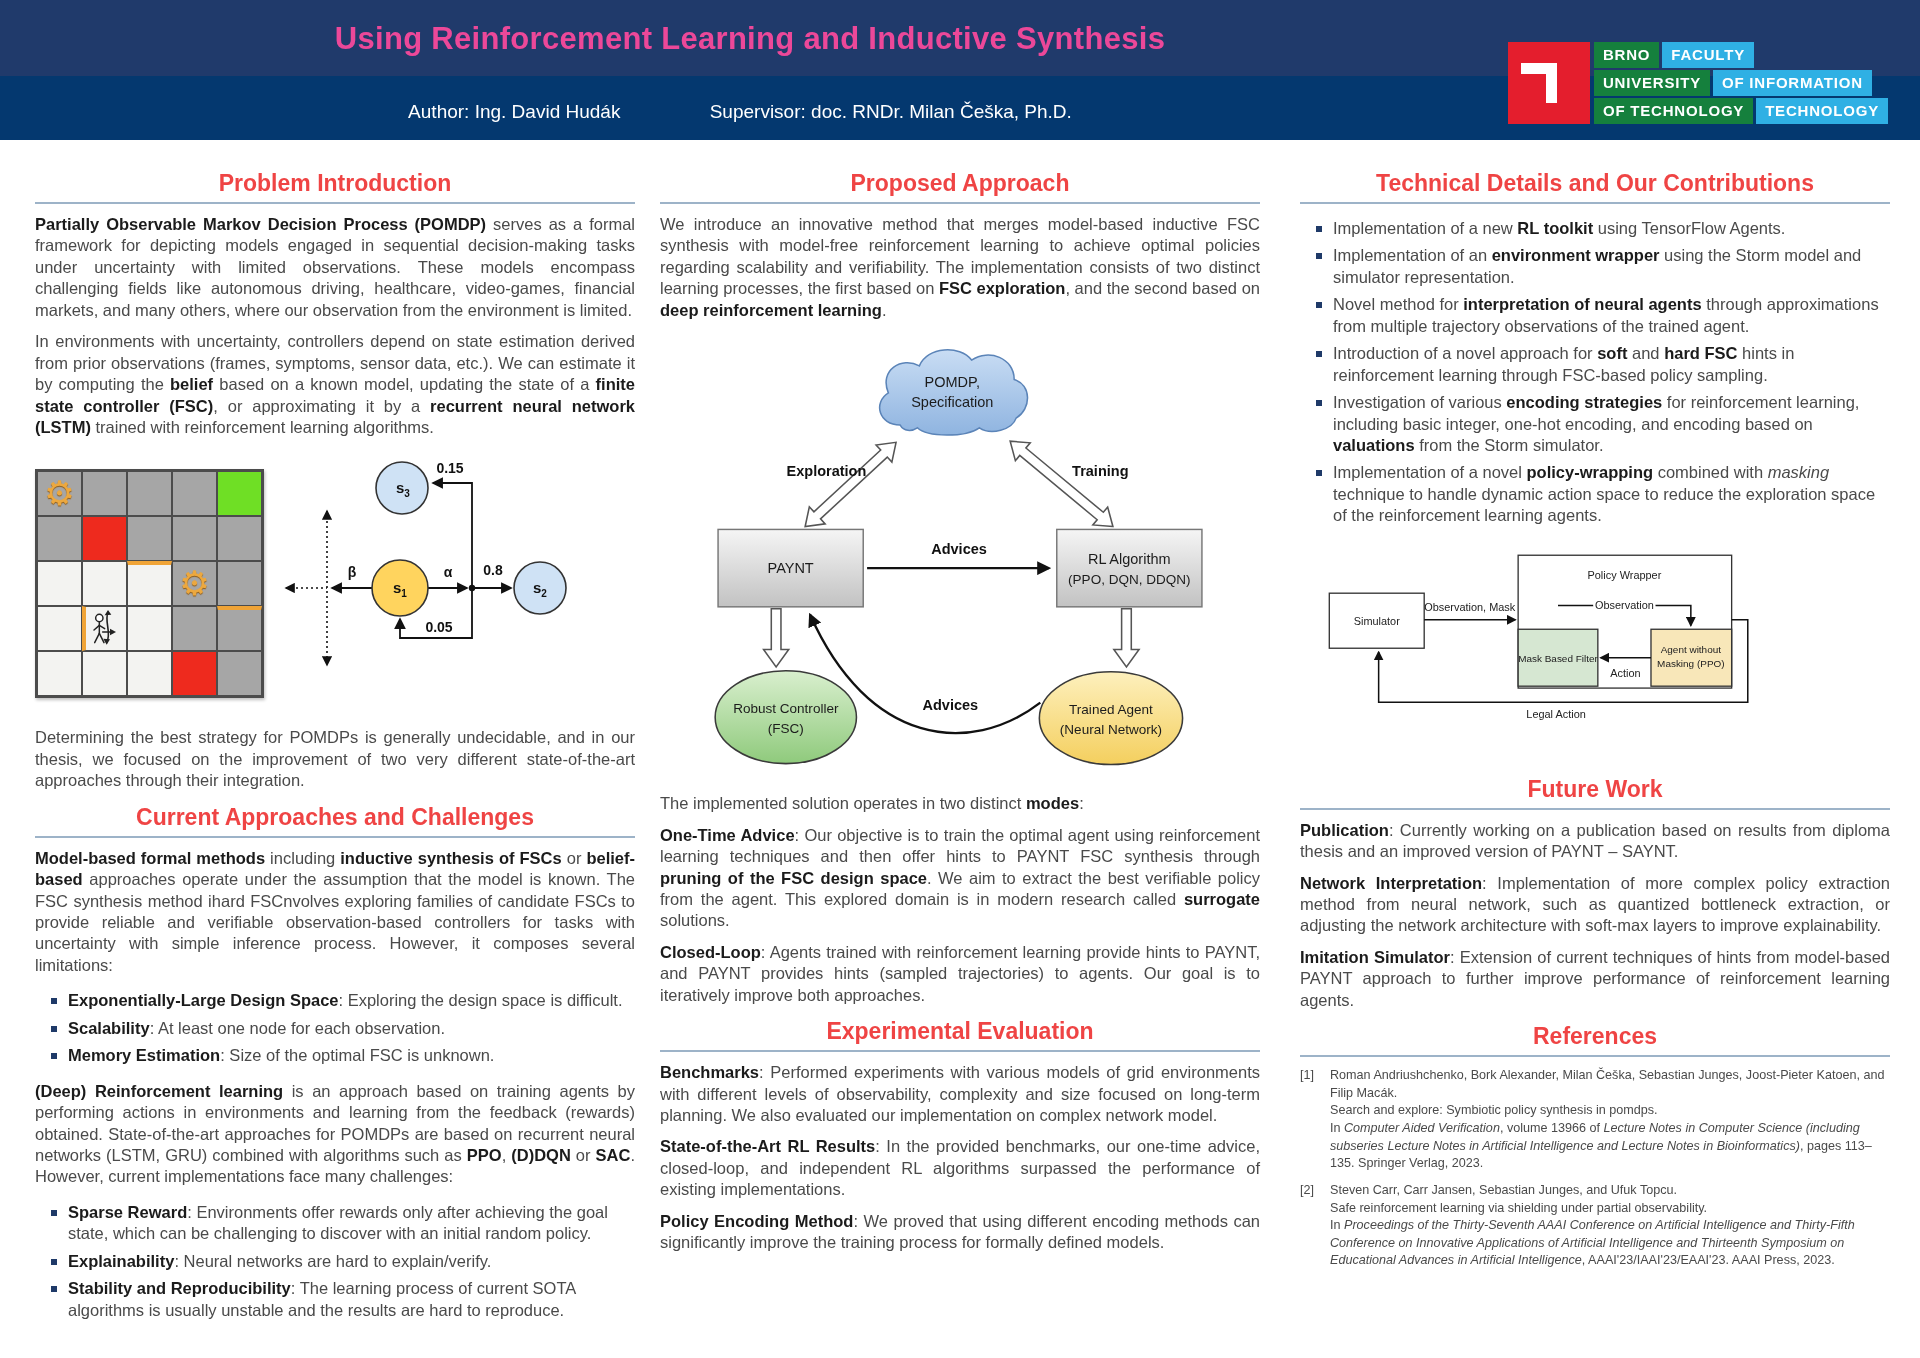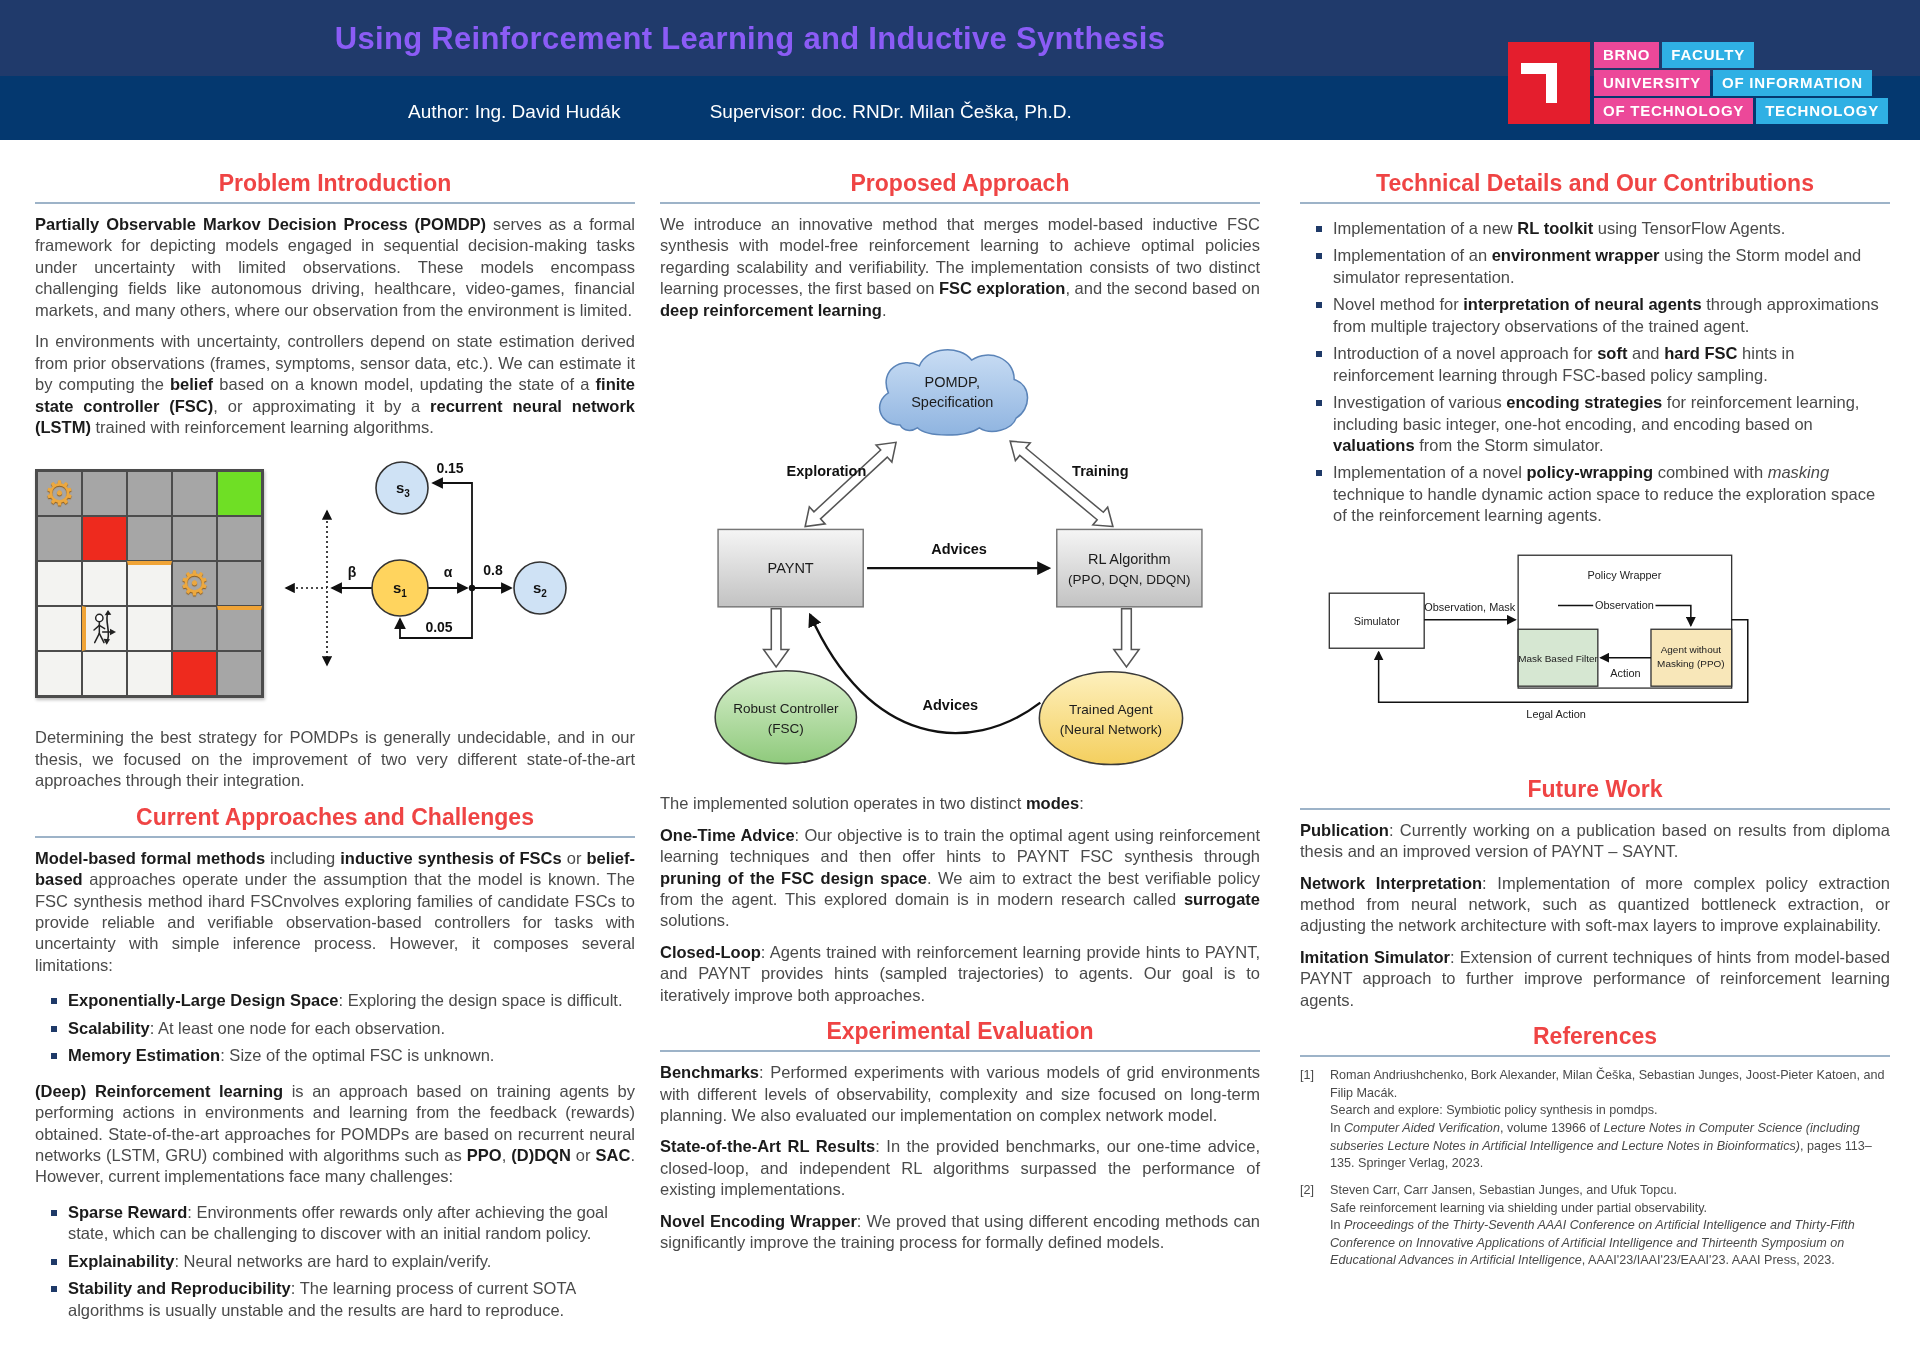--- a/index.html
+++ b/index.html
@@ -3,33 +3,33 @@
 <meta charset="utf-8">
 <style>
   * { margin:0; padding:0; box-sizing:border-box; }
   html,body { width:1920px; height:1358px; background:#ffffff; font-family:"Liberation Sans",sans-serif; overflow:hidden; }
   .poster { position:relative; width:1920px; height:1358px; background:#ffffff; }
 
   
   .header { position:absolute; left:0; top:0; width:1920px; height:140px; }
   .header-top { position:absolute; left:0; top:0; width:100%; height:76px; background:#203a6b; }
   .header-band { position:absolute; left:0; top:76px; width:100%; height:64px; background:#04386f; }
-  .title-wrap { position:absolute; left:0; top:20px; width:1480px; text-align:center; color:#8b5cf6; z-index:2;padding-left:20px; }
+  .title-wrap { position:absolute; left:0; top:20px; width:1480px; text-align:center; color:#ec4899; z-index:2;padding-left:20px; }
   .title-line { font-size:31px; font-weight:bold; line-height:37px; letter-spacing:.3px; }
   .byline { position:absolute; left:0; top:101px; width:1480px; text-align:center; color:#ffffff; font-size:19px; z-index:2; }
   .byline span { display:inline-block; margin:0 42px; }
 
   .logo { position:absolute; right:32px; top:42px; display:flex; gap:4px; z-index:3; }
   .logo-mark { width:82px; height:82px; background:#e41e2d; position:relative; flex:none; }
   .logo-mark .t-bar { position:absolute; left:13px; top:21px; width:36px; height:11px; background:#ffffff; }
   .logo-mark .t-stem { position:absolute; left:38px; top:21px; width:11px; height:40px; background:#ffffff; }
   .logo-rows { display:flex; flex-direction:column; gap:2px; }
   .logo-row { display:flex; gap:3px; height:26px; }
   .logo-seg { color:#ffffff; font-size:15px; font-weight:bold; letter-spacing:.8px; line-height:26px; padding:0 9px; white-space:nowrap; }
-  .logo-seg.red { background:#ec4899; }
+  .logo-seg.red { background:#15803d; }
   .logo-seg.blue { background:#2fb0e4; }
 
   
   .col { position:absolute; top:158px; }
   .col1 { left:35px;  width:600px; }
   .col2 { left:660px; width:600px; }
   .col3 { left:1300px; width:590px; }
 
   h2.section { font-size:23px; color:#ef4444; text-align:center; font-weight:bold; margin:12px 0 5px; }
   .rule { border:none; border-top:2px solid #9db3c8; margin:0 0 10px; }
@@ -298,21 +298,21 @@
     </svg>
 
     <p class="body"><span>The implemented solution operates in two distinct </span><b>modes</b><span>:</span></p>
     <p class="body"><b>One-Time Advice</b><span>: Our objective is to train the optimal agent using reinforcement learning techniques and then offer hints to PAYNT FSC synthesis through </span><b>pruning of the FSC design space</b><span>. We aim to extract the best verifiable policy from the agent. This explored domain is in modern research called </span><b>surrogate</b><span> solutions.</span></p>
     <p class="body"><b>Closed-Loop</b><span>: Agents trained with reinforcement learning provide hints to PAYNT, and PAYNT provides hints (sampled trajectories) to agents. Our goal is to iteratively improve both approaches.</span></p>
 
     <h2 class="section">Experimental Evaluation</h2>
     <hr class="rule">
     <p class="body"><b>Benchmarks</b><span>: Performed experiments with various models of grid environments with different levels of observability, complexity and size focused on long-term planning. We also evaluated our implementation on complex network model.</span></p>
     <p class="body"><b>State-of-the-Art RL Results</b><span>: In the provided benchmarks, our one-time advice, closed-loop, and independent RL algorithms surpassed the performance of existing implementations.</span></p>
-    <p class="body"><b>Novel Encoding Wrapper</b><span>: We proved that using different encoding methods can significantly improve the training process for formally defined models.</span></p>
+    <p class="body"><b>Policy Encoding Method</b><span>: We proved that using different encoding methods can significantly improve the training process for formally defined models.</span></p>
   </div>
 
   <div class="col col3">
     <h2 class="section">Technical Details and Our Contributions</h2>
     <hr class="rule">
     <ul class="sq">
       <li><span>Implementation of a new </span><b>RL toolkit</b><span> using TensorFlow Agents.</span></li>
       <li><span>Implementation of an </span><b>environment wrapper</b><span> using the Storm model and simulator representation.</span></li>
       <li><span>Novel method for </span><b>interpretation of neural agents</b><span> through approximations from multiple trajectory observations of the trained agent.</span></li>
       <li><span>Introduction of a novel approach for </span><b>soft</b><span> and </span><b>hard FSC</b><span> hints in reinforcement learning through FSC-based policy sampling.</span></li>

